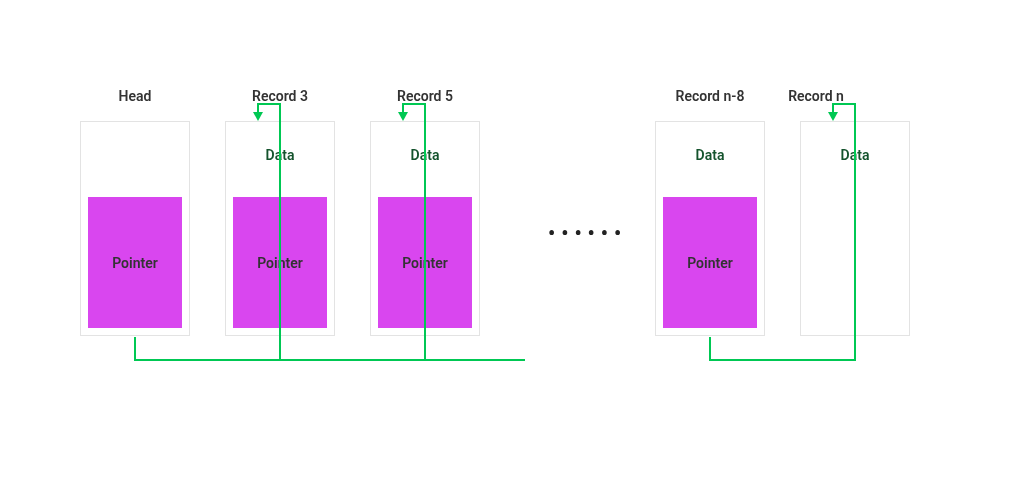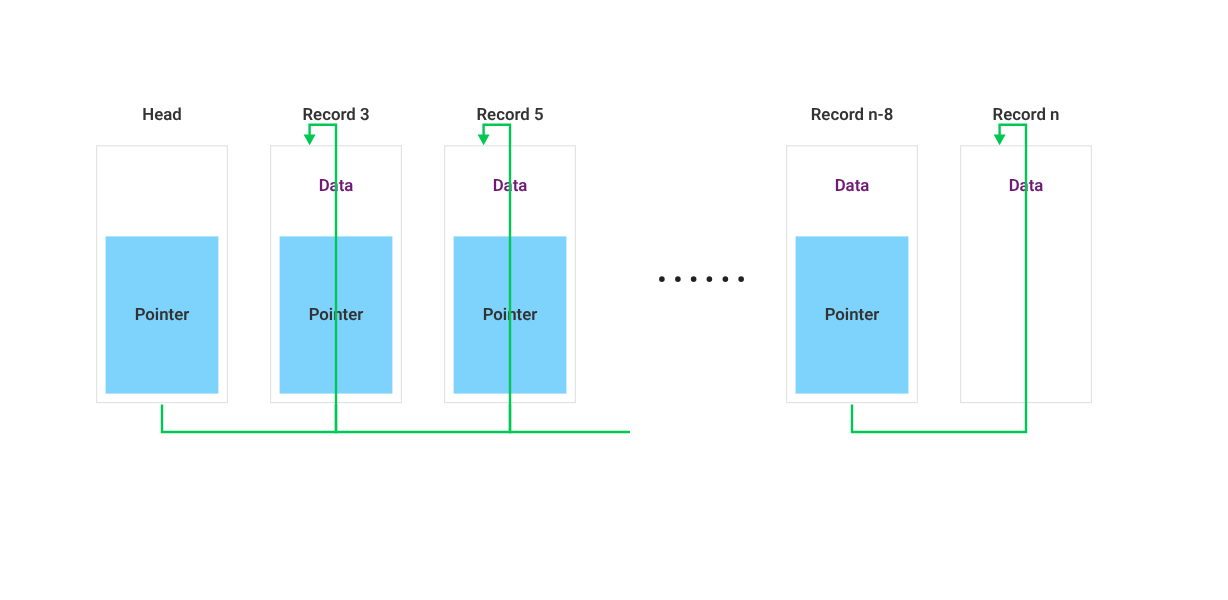--- a/index.html
+++ b/index.html
@@ -1,35 +1,35 @@
 <!DOCTYPE html>
 <html><head>
 <meta charset="utf-8">
 <style>
   html,body{margin:0;padding:0;width:1023px;height:500px;background:#fff;font-family:-apple-system,BlinkMacSystemFont,"Segoe UI",Roboto,Arial,sans-serif}
   .stage{position:relative;width:1023px;height:480px}
   .node{position:absolute;top:121px;width:110px;height:215px;border:1px solid #e3e3e3;box-sizing:border-box;text-align:center}
   .title{position:absolute;top:88px;width:110px;text-align:center;font-size:14px;font-weight:600;color:#333}
-  .data{position:absolute;top:25px;left:0;right:0;font-size:14px;font-weight:600;color:#701a75}
-  .ptr{position:absolute;left:7px;right:7px;top:75px;bottom:7px;background:#7dd3fc;display:flex;align-items:center;justify-content:center;font-size:14px;font-weight:600;color:#333}
+  .data{position:absolute;top:25px;left:0;right:0;font-size:14px;font-weight:600;color:#14532d}
+  .ptr{position:absolute;left:7px;right:7px;top:75px;bottom:7px;background:#d946ef;display:flex;align-items:center;justify-content:center;font-size:14px;font-weight:600;color:#333}
   .dots{position:absolute;top:221px;font-size:20px;letter-spacing:6px;font-weight:700;color:#222}
   svg.arrows{position:absolute;inset:0;width:1023px;height:500px;pointer-events:none}
   .arr{stroke:#00c853;stroke-width:2;fill:none}
   .ah{fill:#00c853}
 </style>
 </head>
 <body>
 
 <div class="stage">
 
   <div class="title" style="left:80px">Head</div>
   <div class="title" style="left:225px">Record 3</div>
   <div class="title" style="left:370px">Record 5</div>
   <div class="title" style="left:655px">Record n-8</div>
-  <div class="title" style="left:800px">Record n</div>
+  <div class="title" style="left:761px">Record n</div>
 
   <div class="node" style="left:80px">
     <div class="ptr">Pointer</div>
   </div>
 
   <div class="node" style="left:225px">
     <div class="data">Data</div>
     <div class="ptr">Pointer</div>
   </div>
 

